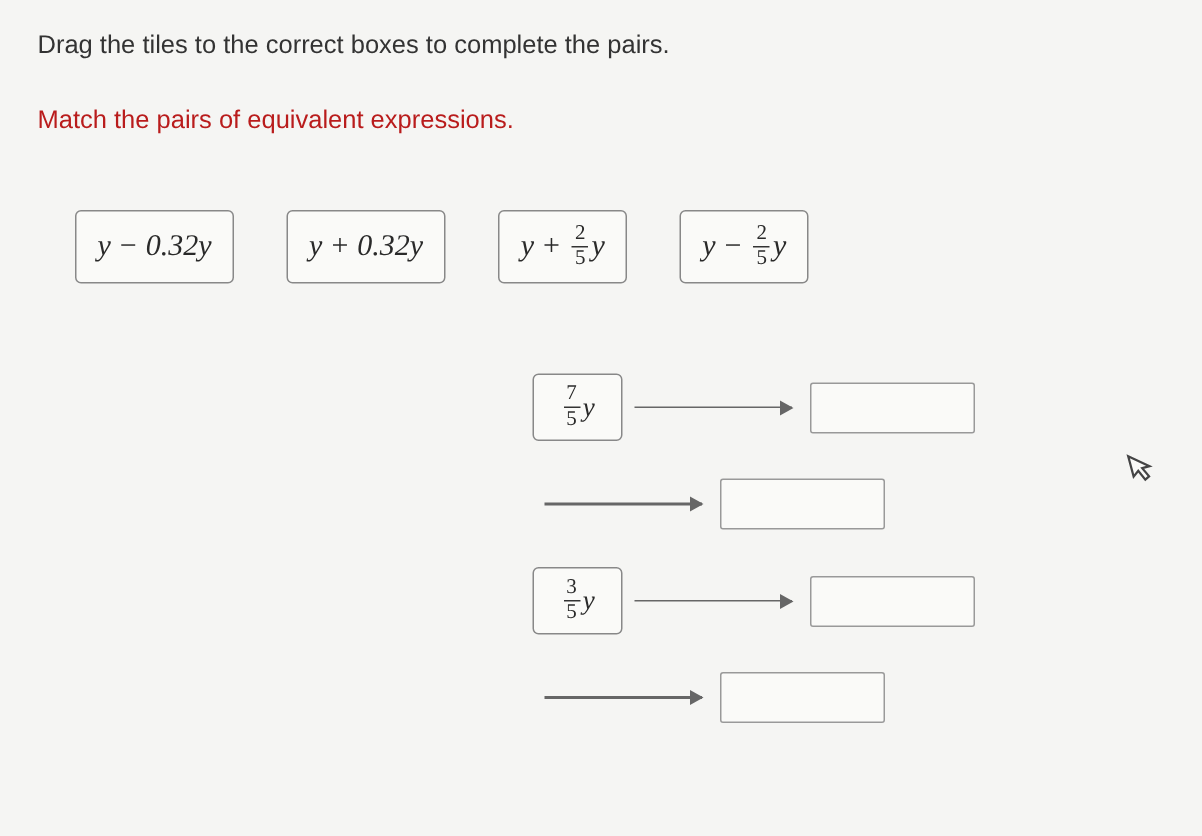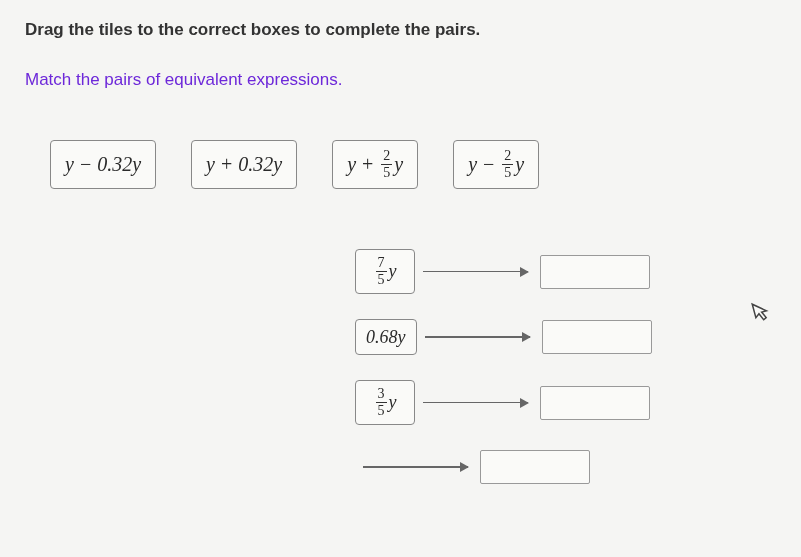--- a/index.html
+++ b/index.html
@@ -13,26 +13,25 @@
       padding: 20px 25px;
       width: 801px;
       height: 557px;
       color: #2a2a2a;
       position: relative;
     }
     .instruction-1 {
       font-size: 17px;
       margin-bottom: 30px;
       color: #333;
-      font-weight: bold;
     }
     .instruction-2 {
       font-size: 17px;
       margin-bottom: 50px;
-      color: #6d28d9;
+      color: #b91c1c;
     }
     .tiles-row {
       display: flex;
       gap: 35px;
       margin-bottom: 60px;
       padding-left: 25px;
     }
     .tile {
       border: 1.5px solid #888;
       border-radius: 4px;
@@ -171,23 +170,20 @@
         <span class="num">7</span>
         <span class="den">5</span>
       </span>
       <span class="var">y</span>
     </div>
     <div class="arrow-line"></div>
     <div class="drop-box"></div>
   </div>
 
   <div class="pair-row">
-    <div class="source-box">
-      <span class="var">0.68y</span>
-    </div>
     <div class="arrow-line"></div>
     <div class="drop-box"></div>
   </div>
 
   <div class="pair-row">
     <div class="source-box">
       <span class="frac">
         <span class="num">3</span>
         <span class="den">5</span>
       </span>

